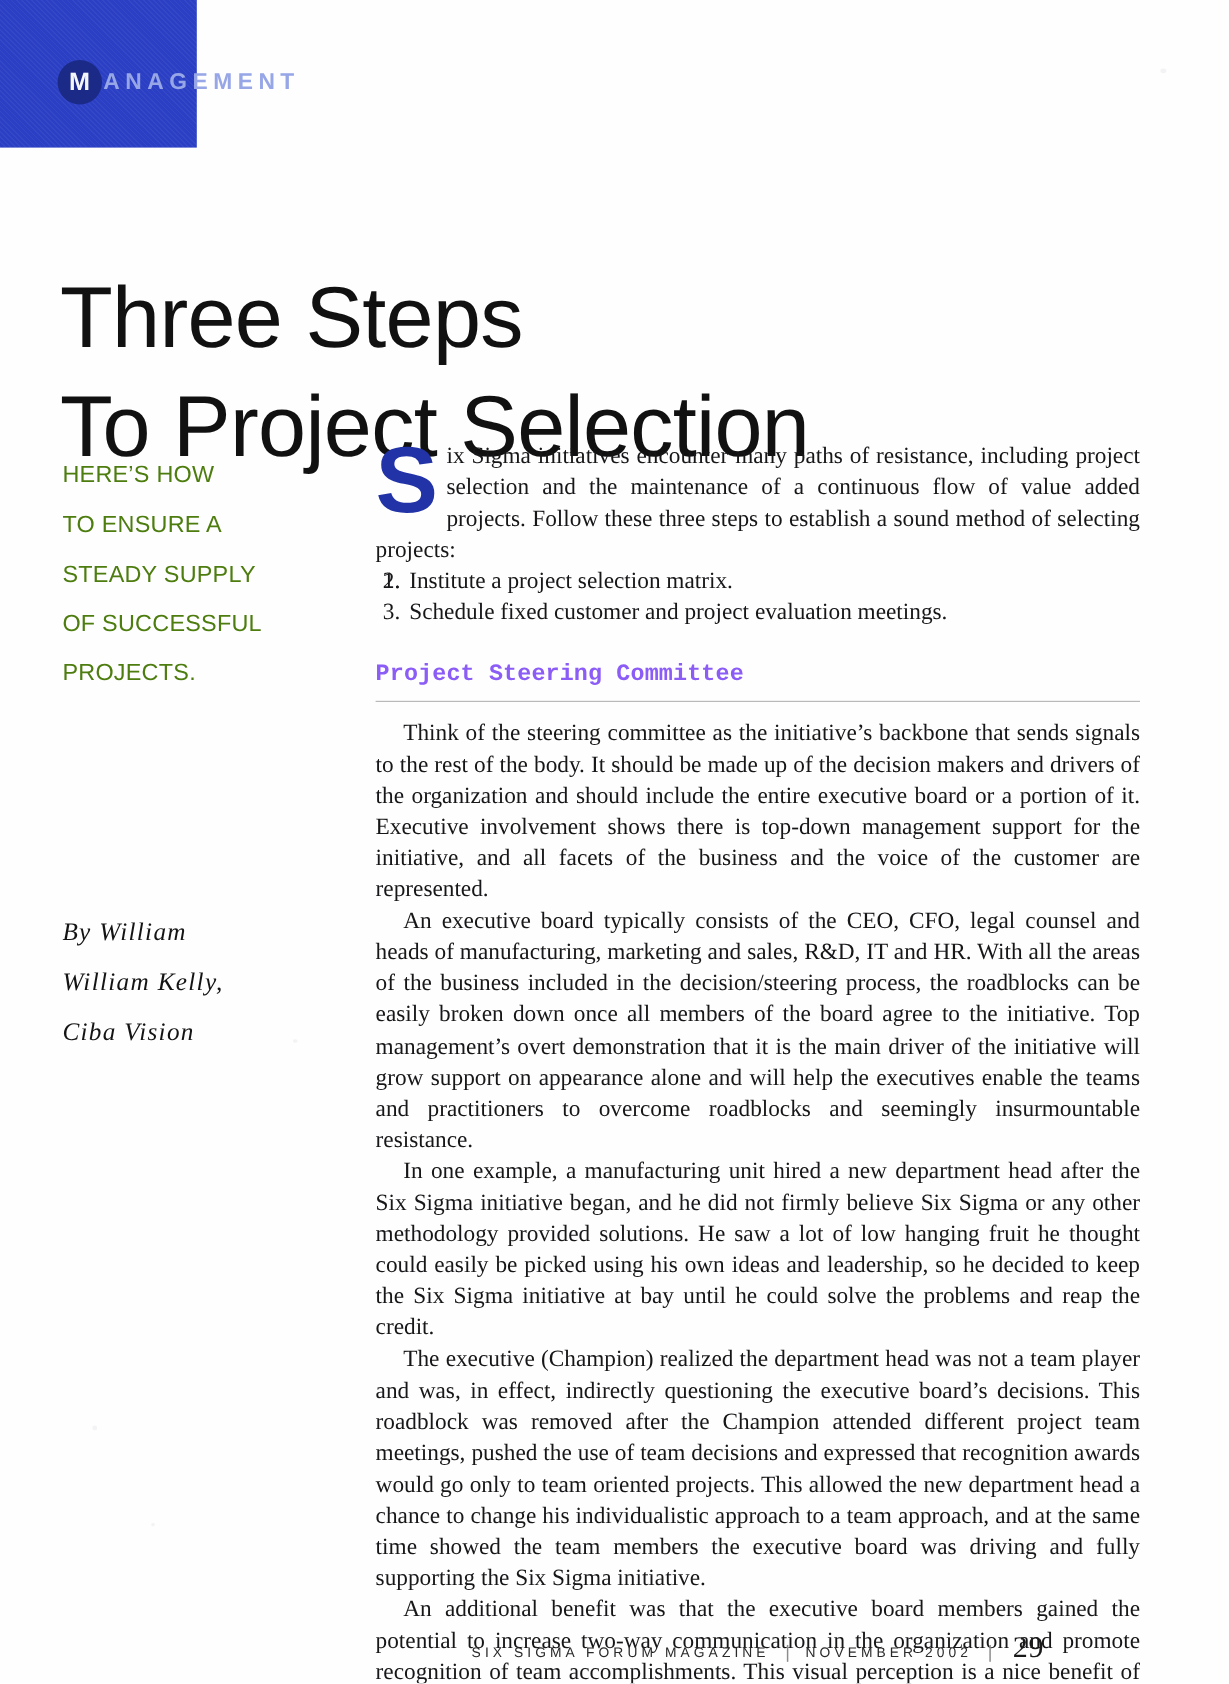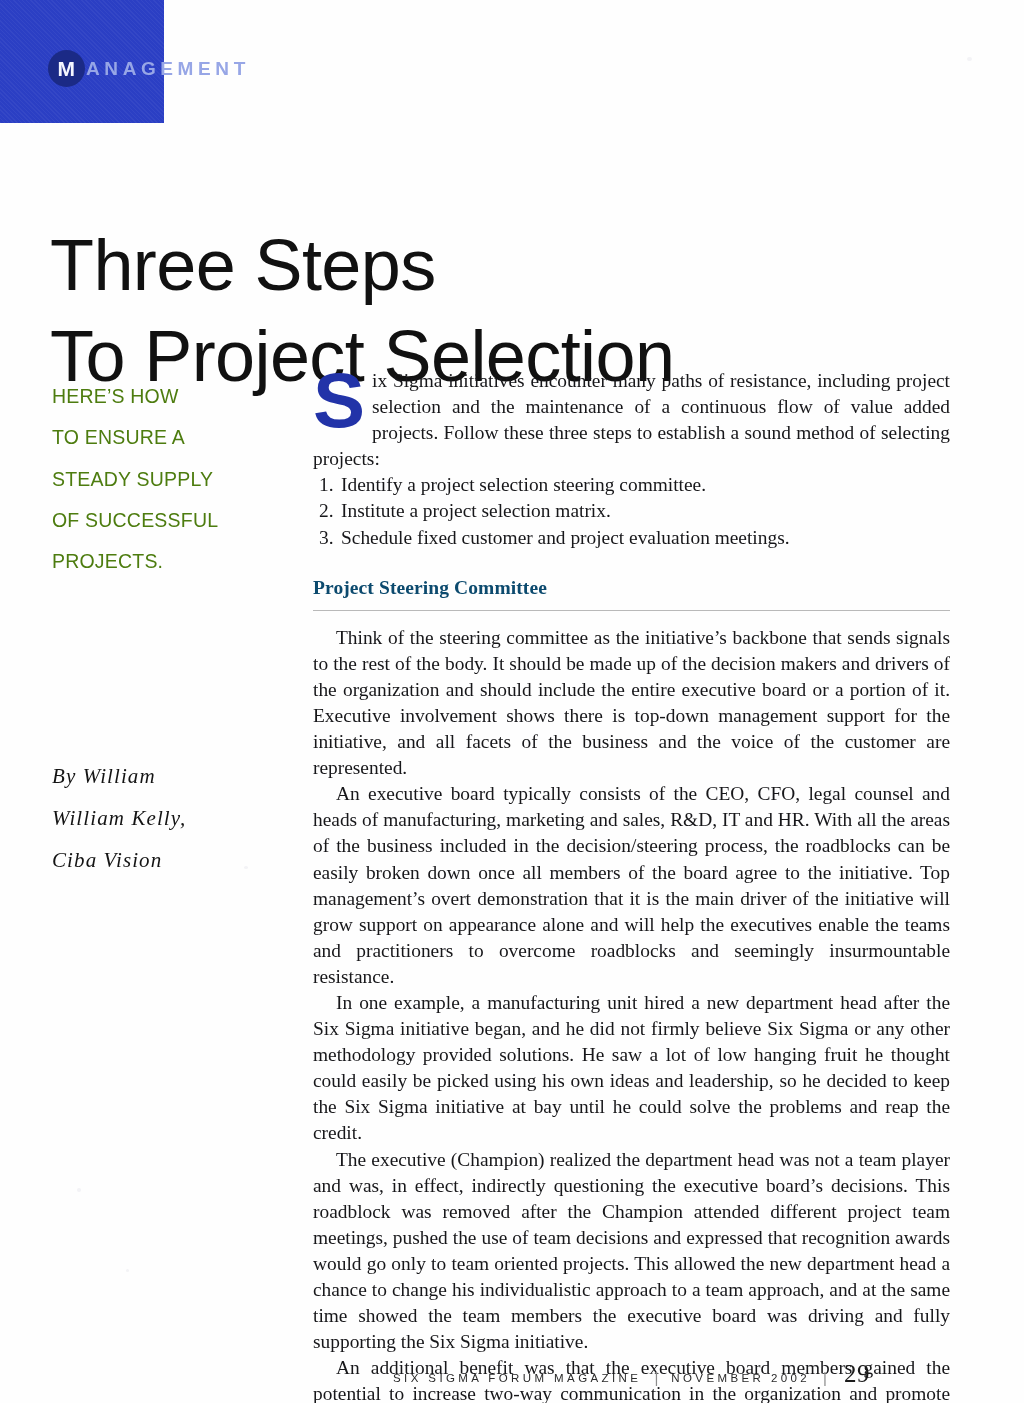--- a/index.html
+++ b/index.html
@@ -160,25 +160,25 @@
     white-space: nowrap;
   }
   .steps li .num {
     position: absolute;
     left: 6px;
     top: 0;
   }
 
   .sec-head {
     margin: 26px 0 0 0;
-    font-family: Liberation Serif, serif;
+    font-family: Liberation Mono, monospace;
     font-weight: bold;
     font-size: 19.5px;
     letter-spacing: 0.1px;
-    color: #0c4a6e;
+    color: #8b5cf6;
   }
   .sec-rule {
     margin-top: 11px;
     height: 1px;
     width: 100%;
     background: #b9b9b9;
   }
 
   .body-copy {
     margin: 14px 0 0 0;
@@ -268,21 +268,20 @@
     <span class="by-line">Ciba Vision</span>
   </div>
 
   <div class="right-col">
 
     <p class="intro"><span class="dropcap" style="color: rgb(34, 51, 168);">S</span><span>ix Sigma initiatives encounter many paths of resistance, including project selection and the maintenance of a continuous flow of value added projects. Follow these three steps to establish a sound method of selecting projects:</span></p>
 
     <ul class="steps">
       <li>
         <span class="num">1.</span>
-        <span>Identify a project selection steering committee.</span>
       </li>
       <li>
         <span class="num">2.</span>
         <span>Institute a project selection matrix.</span>
       </li>
       <li>
         <span class="num">3.</span>
         <span>Schedule fixed customer and project evaluation meetings.</span>
       </li>
     </ul>

